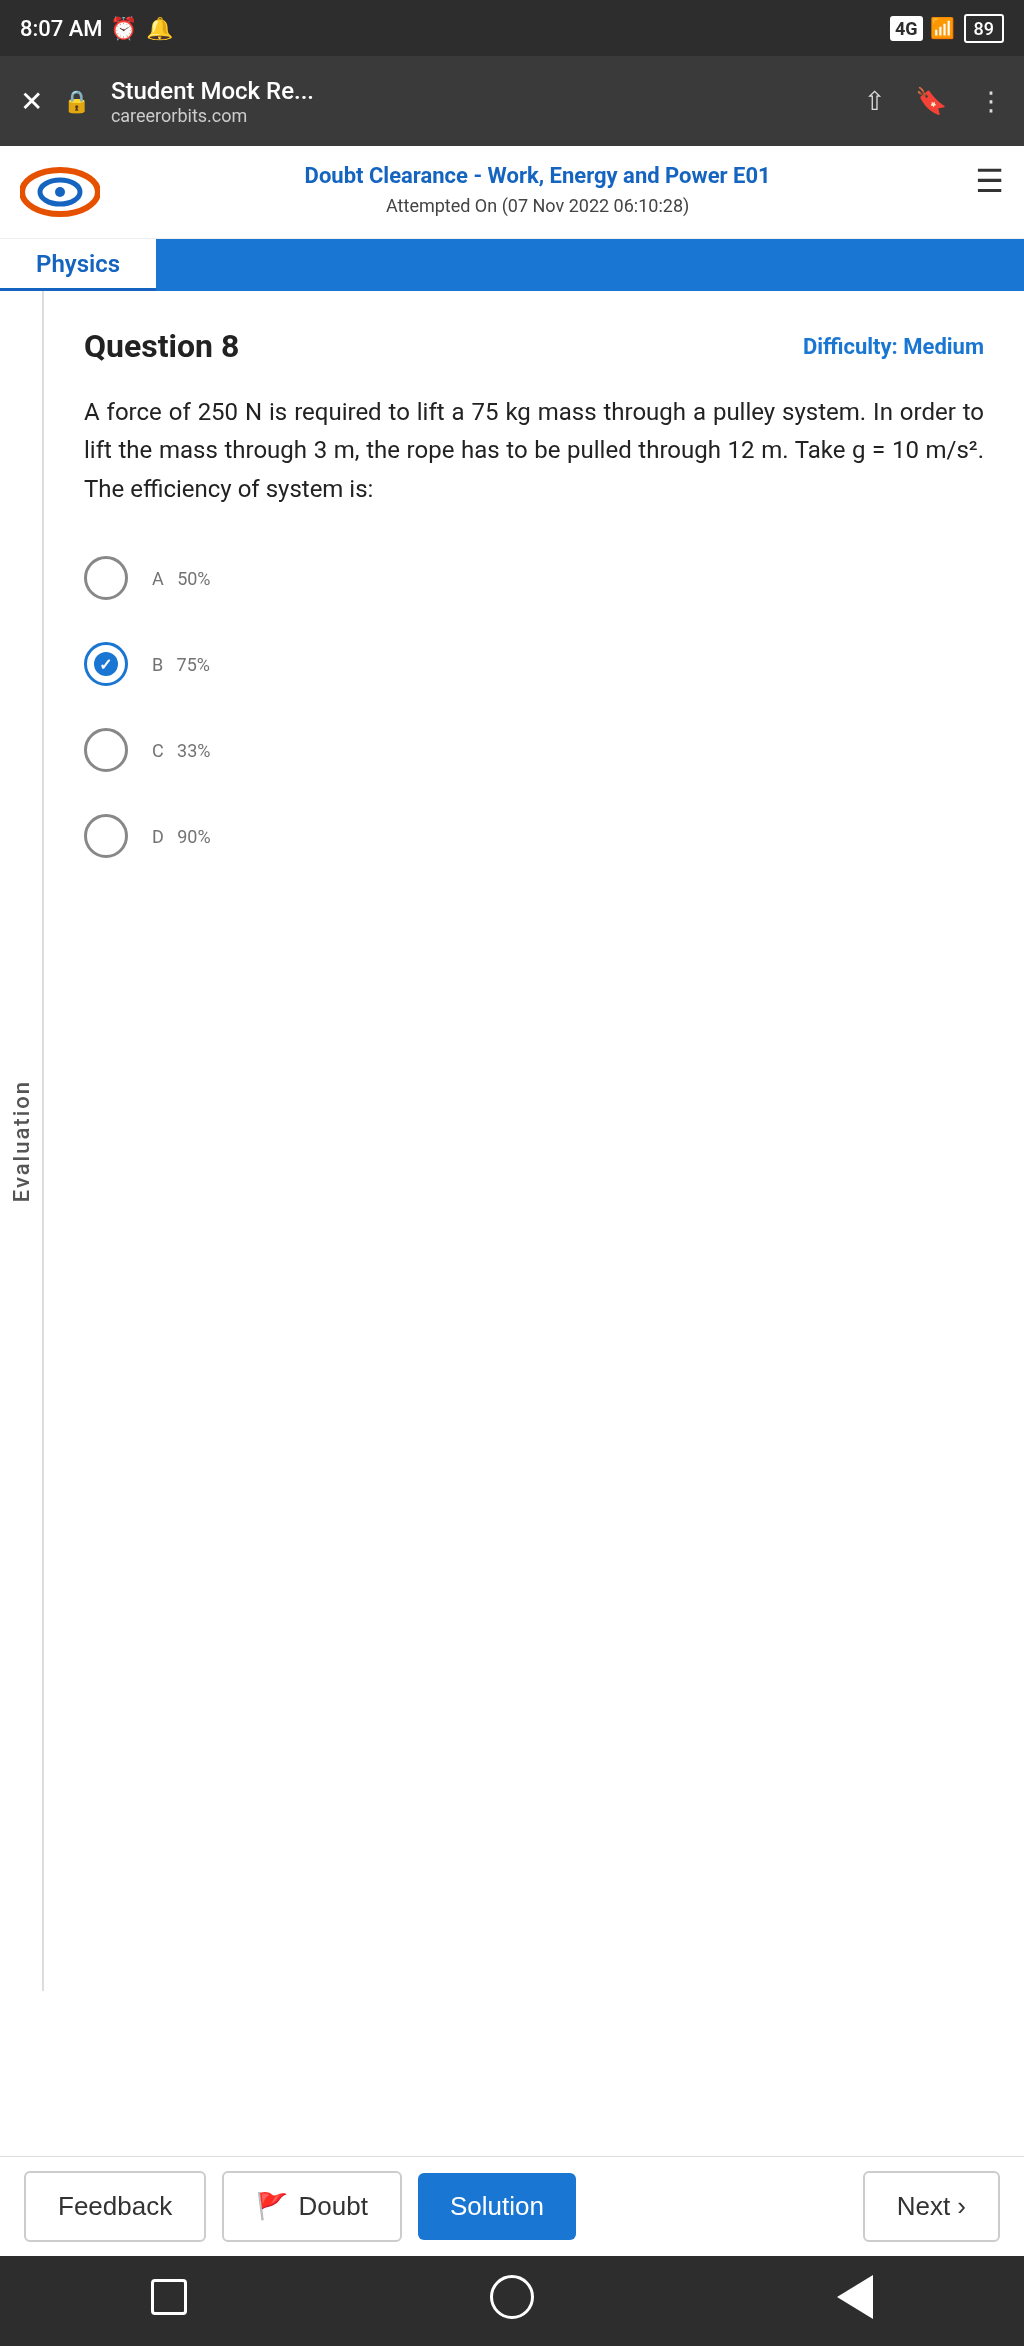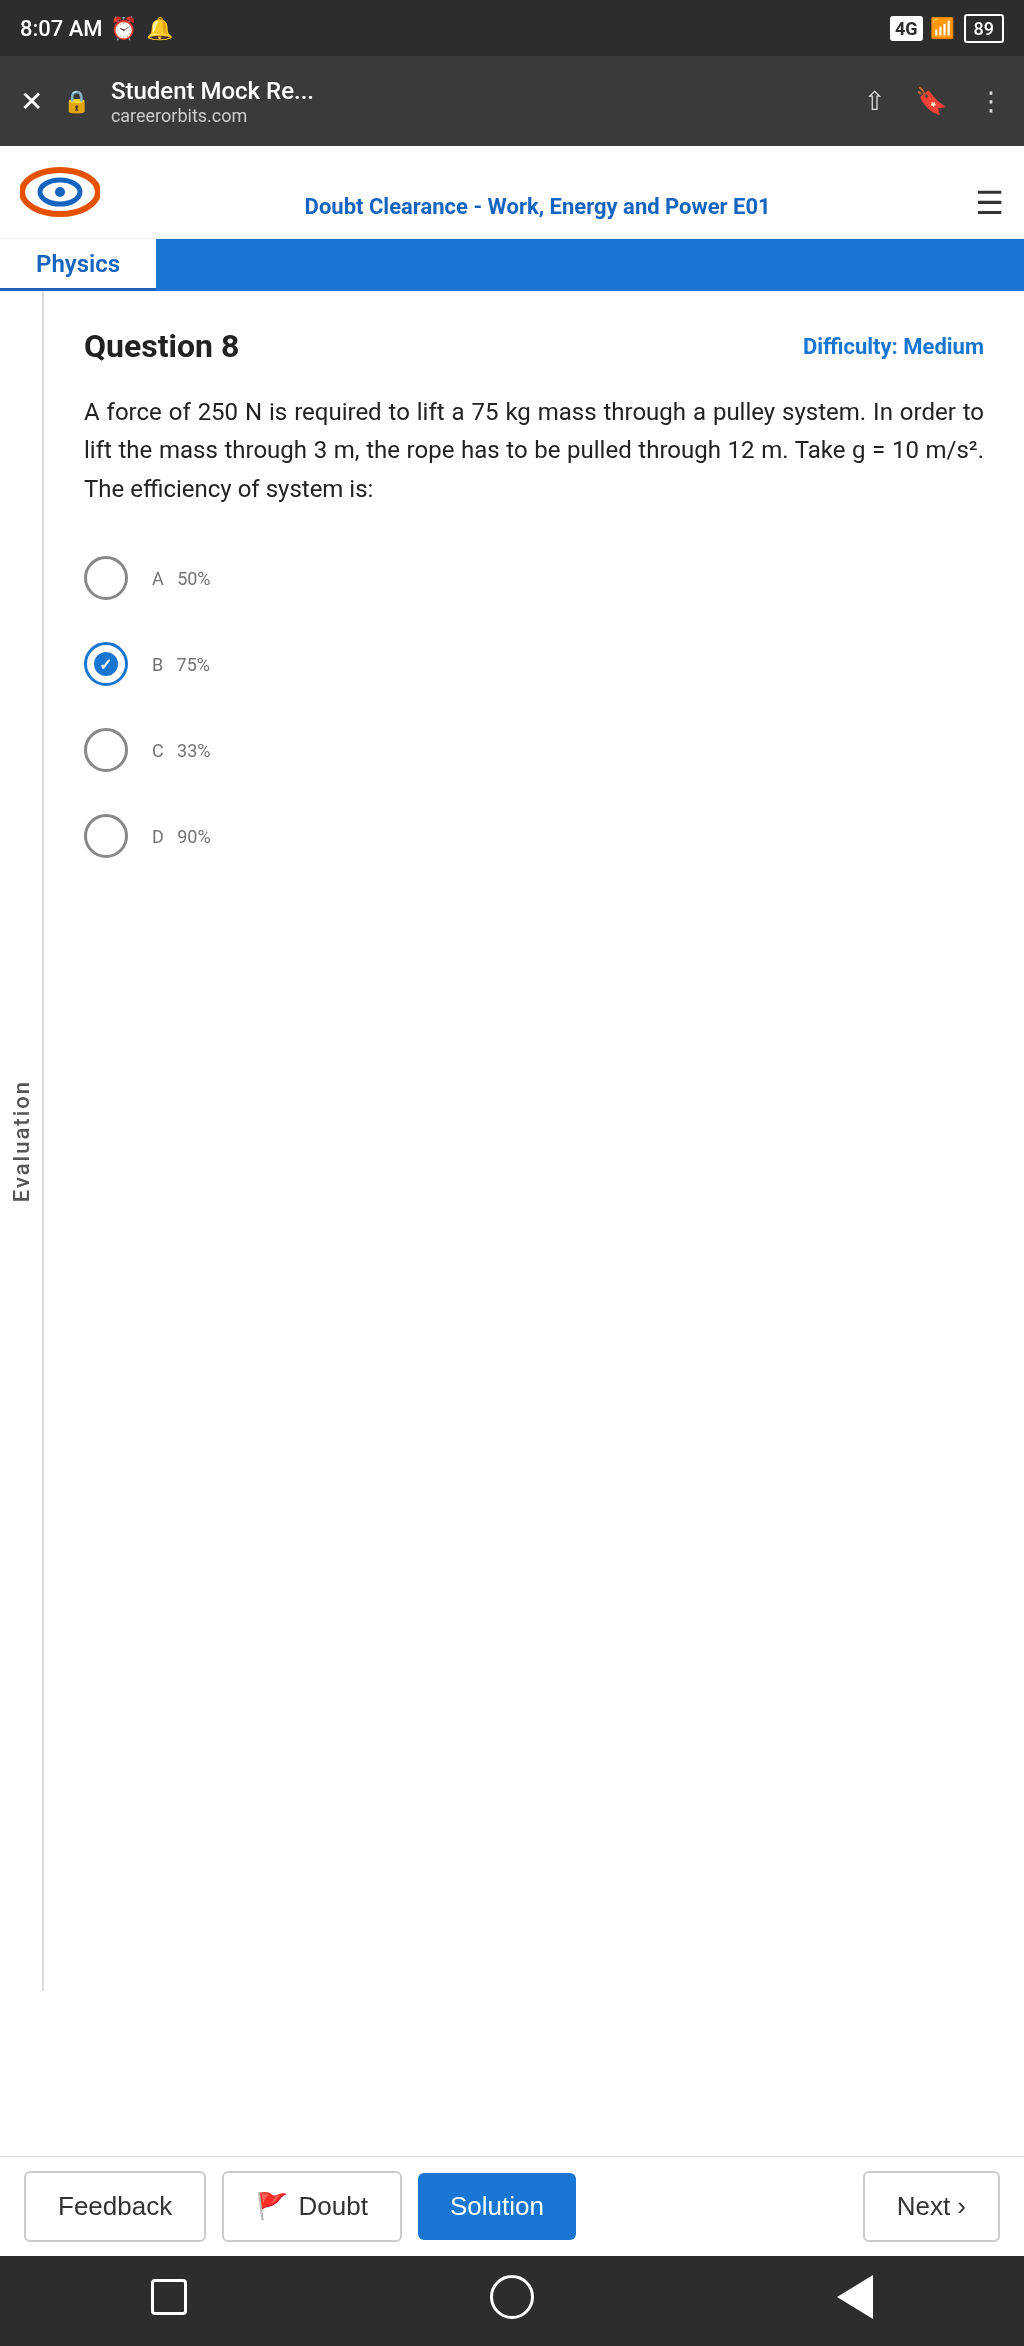--- a/index.html
+++ b/index.html
@@ -69,21 +69,21 @@
     .browser-icon {
       font-size: 26px;
       color: #ddd;
       cursor: pointer;
     }
 
     
     .app-header {
       background: #fff;
       display: flex;
-      align-items: flex-end;
+      align-items: flex-start;
       padding: 16px 20px;
       border-bottom: 1px solid #eee;
       gap: 0;
     }
     .app-header-text {
       flex: 1;
       text-align: center;
     }
     .app-header-title {
       font-size: 22px;
@@ -360,20 +360,21 @@
 <div class="app-header">
 
   <svg class="logo-svg" viewBox="0 0 80 60" xmlns="http://www.w3.org/2000/svg">
     <ellipse cx="40" cy="30" rx="38" ry="22" fill="none" stroke="#E65100" stroke-width="6"></ellipse>
     <ellipse cx="40" cy="30" rx="20" ry="12" fill="none" stroke="#1565C0" stroke-width="5"></ellipse>
     <circle cx="40" cy="30" r="5" fill="#1565C0"></circle>
   </svg>
 
   <div class="app-header-text">
     <div class="app-header-title">Doubt Clearance - Work, Energy and Power E01</div>
+    <div class="app-header-subtitle">Attempted On (07 Nov 2022 06:10:28)</div>
   </div>
 
   <span class="hamburger-icon">☰</span>
 </div>
 
 <div class="tab-section">
   <div class="tab-physics">Physics</div>
   <div class="tab-blue-area"></div>
 </div>
 

